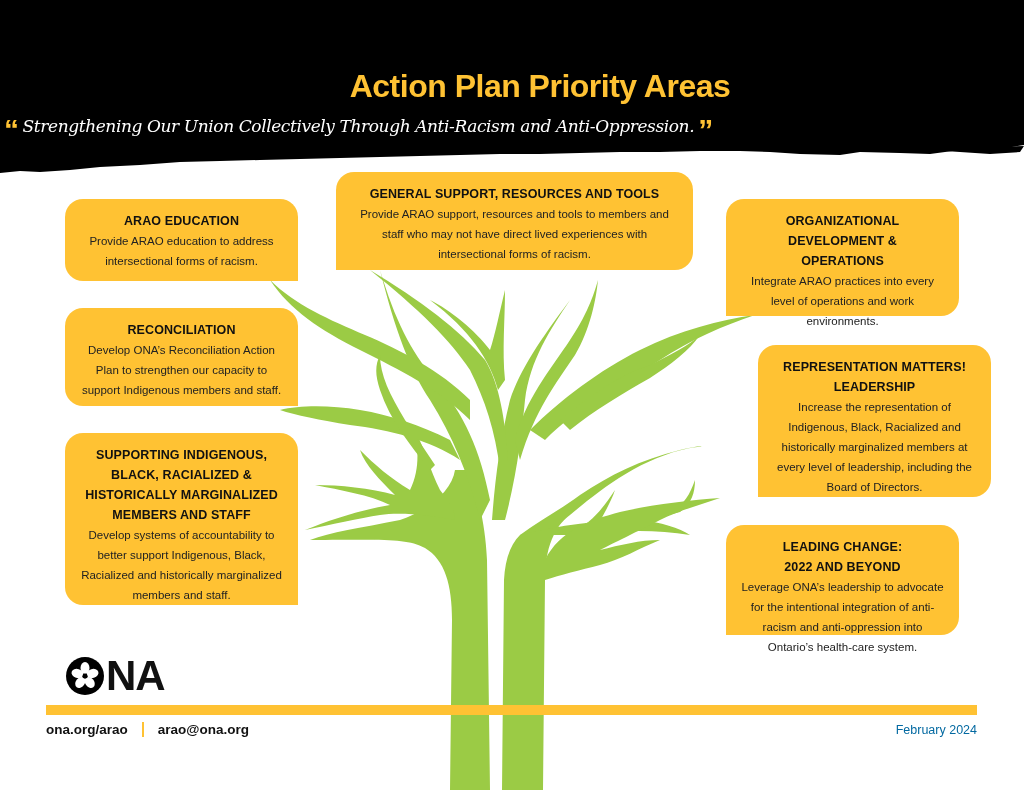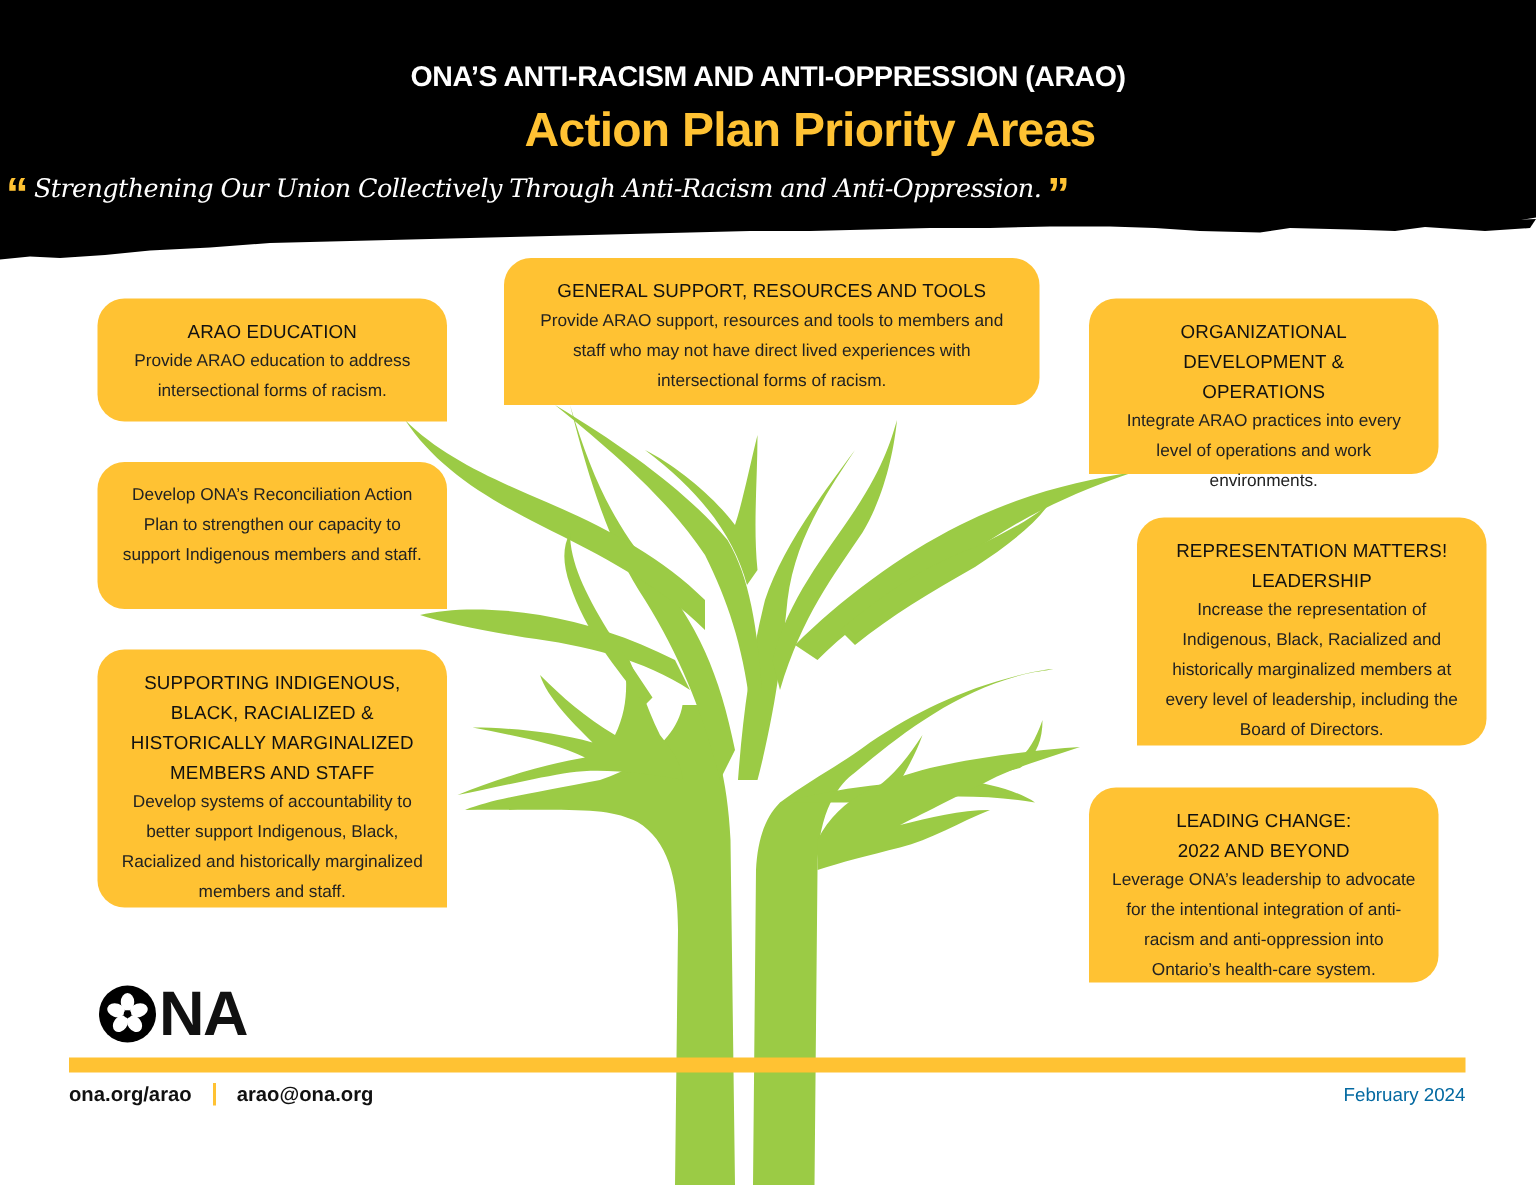--- a/index.html
+++ b/index.html
@@ -11,40 +11,39 @@
             font-family:"Liberation Sans", sans-serif; font-weight:bold; font-size:19px; letter-spacing:-0.3px; }
   .title { position:absolute; left:0; width:1024px; top:68px; text-align:center; color:#FFC233;
            font-weight:bold; font-size:32px; letter-spacing:-0.5px;margin-left:28px; }
   .tagline { position:absolute; left:0; width:1008px; top:113px; text-align:left; color:#fff;
              font-family:"DejaVu Serif", serif; font-style:italic; font-size:17px; letter-spacing:-0.4px; }
   .tagline .q { color:#FFC233; font-family:"Liberation Sans", sans-serif; font-weight:bold; font-style:normal; font-size:30px; vertical-align:-8px; margin:0 4px; }
   .tree { position:absolute; left:0; top:0; }
   .box { position:absolute; background:#FFC233; text-align:center; box-sizing:border-box; padding:12px 8px 10px 8px; }
   .box.left { border-radius:18px 18px 0 18px; }
   .box.right { border-radius:18px 18px 18px 0; }
-  .box h3 { margin:0; font-size:12.5px; font-weight:normal; line-height:20px; letter-spacing:0.1px;text-align:center; }
+  .box h3 { margin:0; font-size:12.5px; font-weight:bold; line-height:20px; letter-spacing:0.1px;text-align:center; }
   .box p { margin:0; font-size:11.5px; line-height:20px; color:#222; }
   .logo { position:absolute; left:66px; top:657px; display:flex; align-items:flex-start; }
   .logo .mark { width:38px; height:38px; border-radius:50%; background:#000; position:relative; }
   .logo .mark svg { position:absolute; left:0; top:0; }
   .logo .word { font-weight:bold; font-size:42px; line-height:38px; margin-left:2px; letter-spacing:-1px; }
   .rule { position:absolute; left:46px; top:705px; width:931px; height:10px; background:#FFC233; }
   .footer-links { position:absolute; left:46px; top:722px; font-size:13.5px; font-weight:bold; color:#111; display:flex; align-items:center; }
   .footer-links .sep { display:inline-block; width:2px; height:15px; background:#FFC233; margin:0 14px; }
   .footer-date { position:absolute; right:47px; top:723px; font-size:12.5px; color:#0369a1; }
 </style>
 </head>
 <body>
 
 <div class="banner">
   <svg width="1024" height="180">
     <path d="M0,0 H1024 V145 L1012,147 L1000,152 L985,151 L960,150 L930,154 L900,153 L860,152 L840,155 L800,154 L770,152 L740,151 L700,151 L660,152 L620,152 L580,153 L540,154 L500,154 L460,155 L420,156 L380,157 L340,158 L300,159 L260,160 L220,161 L180,162 L140,165 L100,167 L70,170 L40,172 L20,171 L0,173 Z" fill="#000"></path>
     <path d="M930,150 L1024,146 L1020,152 L990,154 Z" fill="#000"></path>
   </svg>
-  <div class="kicker">ONA’S ANTI-RACISM AND ANTI-OPPRESSION (ARAO)</div>
   <div class="title">Action Plan Priority Areas</div>
   <div class="tagline">
     <span class="q">“</span><span>Strengthening Our Union Collectively Through Anti-Racism and Anti-Oppression.</span><span class="q">”</span>
   </div>
 </div>
 
 <svg class="tree" width="1024" height="791">
   <g fill="#9BCB45">
 
     <path d="M450,790 L452,620 C452,585 445,560 425,548 C405,538 385,540 310,540 C330,532 360,528 400,520 C430,510 452,490 455,470 L470,470 C478,500 485,520 487,560 L490,790 Z"></path>
@@ -78,34 +77,35 @@
   <h3>GENERAL SUPPORT, RESOURCES AND TOOLS</h3>
   <p style="padding:0 6px;">Provide ARAO support, resources and tools to members and staff who may not have direct lived experiences with intersectional forms of racism.</p>
 </div>
 
 <div class="box right" style="left:726px; top:199px; width:233px; height:117px;">
   <h3 style="padding:0 16px;">ORGANIZATIONAL DEVELOPMENT &amp; OPERATIONS</h3>
   <p style="padding:0 12px;">Integrate ARAO practices into every level of operations and work environments.</p>
 </div>
 
 <div class="box left" style="left:65px; top:308px; width:233px; height:98px;">
+  <h3>RECONCILIATION</h3>
   <p style="padding:0 6px;">Develop ONA’s Reconciliation Action Plan to strengthen our capacity to support Indigenous members and staff.</p>
 </div>
 
 <div class="box right" style="left:714px; top:345px; width:233px; height:152px;margin-left:44px;">
   <h3 style="padding:0 10px;">REPRESENTATION MATTERS! LEADERSHIP</h3>
   <p style="padding:0 4px;">Increase the representation of Indigenous, Black, Racialized and historically marginalized members at every level of leadership, including the Board of Directors.</p>
 </div>
 
 <div class="box left" style="left:65px; top:433px; width:233px; height:172px;">
   <h3 style="padding:0 8px;">SUPPORTING INDIGENOUS, BLACK, RACIALIZED &amp; HISTORICALLY MARGINALIZED MEMBERS AND STAFF</h3>
   <p style="padding:0 4px;">Develop systems of accountability to better support Indigenous, Black, Racialized and historically marginalized members and staff.</p>
 </div>
 
-<div class="box right" style="left:726px; top:525px; width:233px; height:130px;">
+<div class="box right" style="left:726px; top:525px; width:233px; height:110px;">
   <h3 style="padding:0 40px;">LEADING CHANGE: 2022 AND BEYOND</h3>
   <p style="padding:0 6px;">Leverage ONA’s leadership to advocate for the intentional integration of anti-racism and anti-oppression into Ontario’s health-care system.</p>
 </div>
 
 <div class="logo">
   <div class="mark">
     <svg width="38" height="38" viewBox="0 0 38 38">
       <g fill="#fff" transform="translate(19,19)">
         <ellipse cx="0" cy="-8" rx="4.5" ry="6"></ellipse>
         <ellipse cx="0" cy="-8" rx="4.5" ry="6" transform="rotate(72)"></ellipse>

